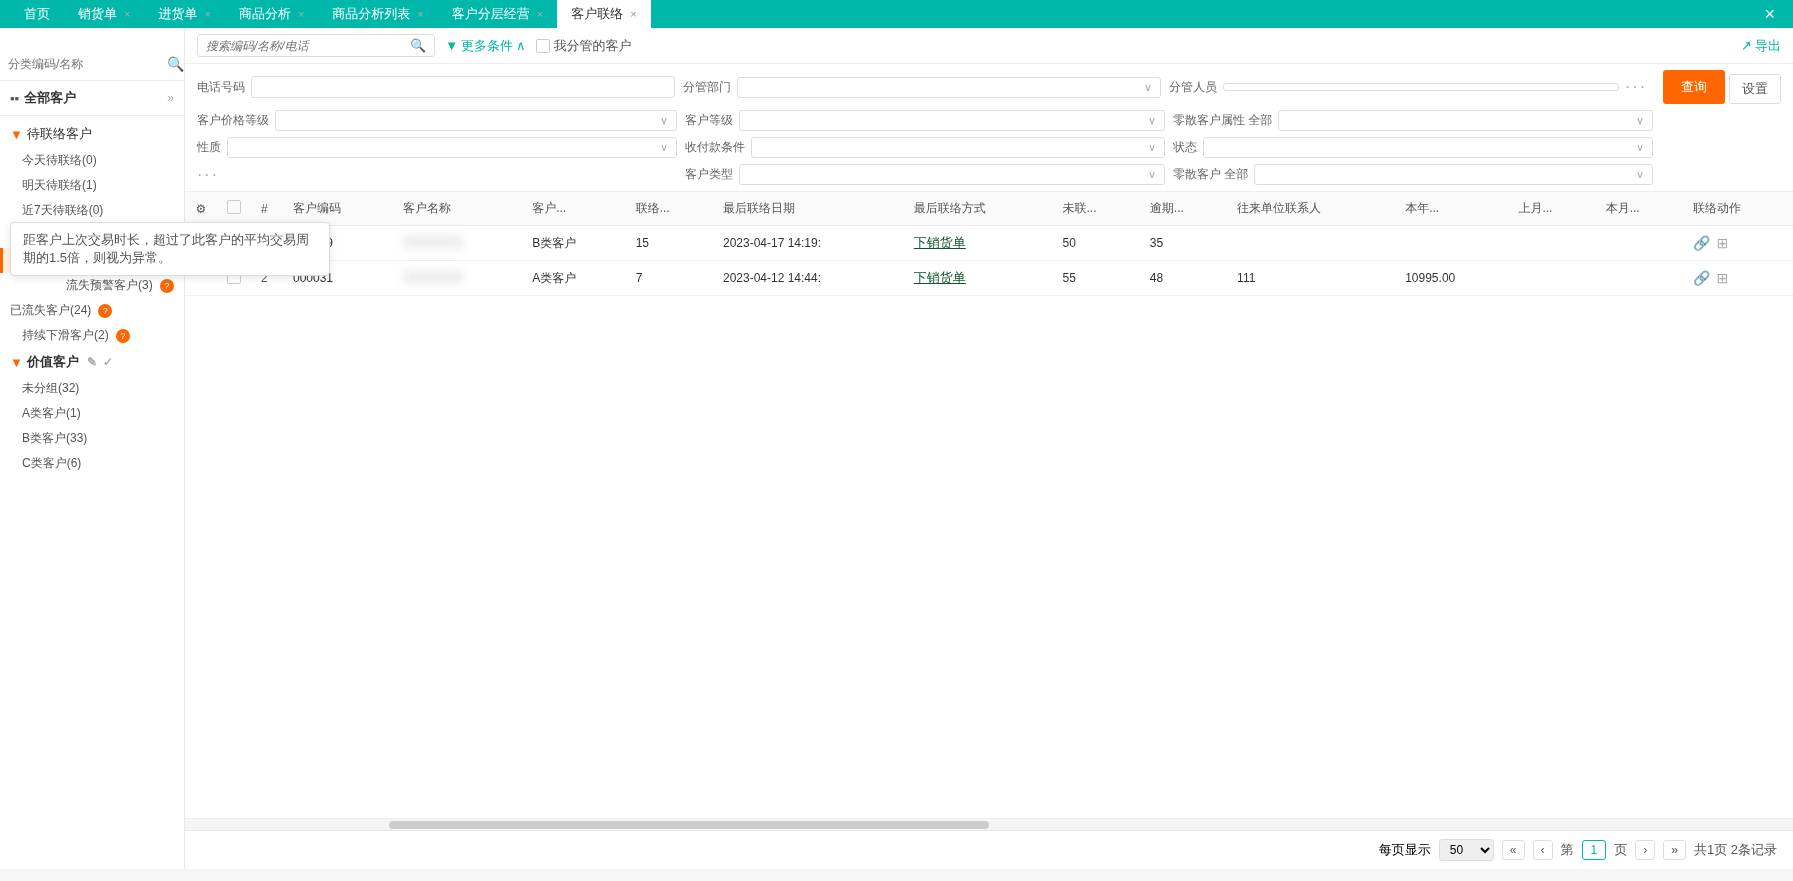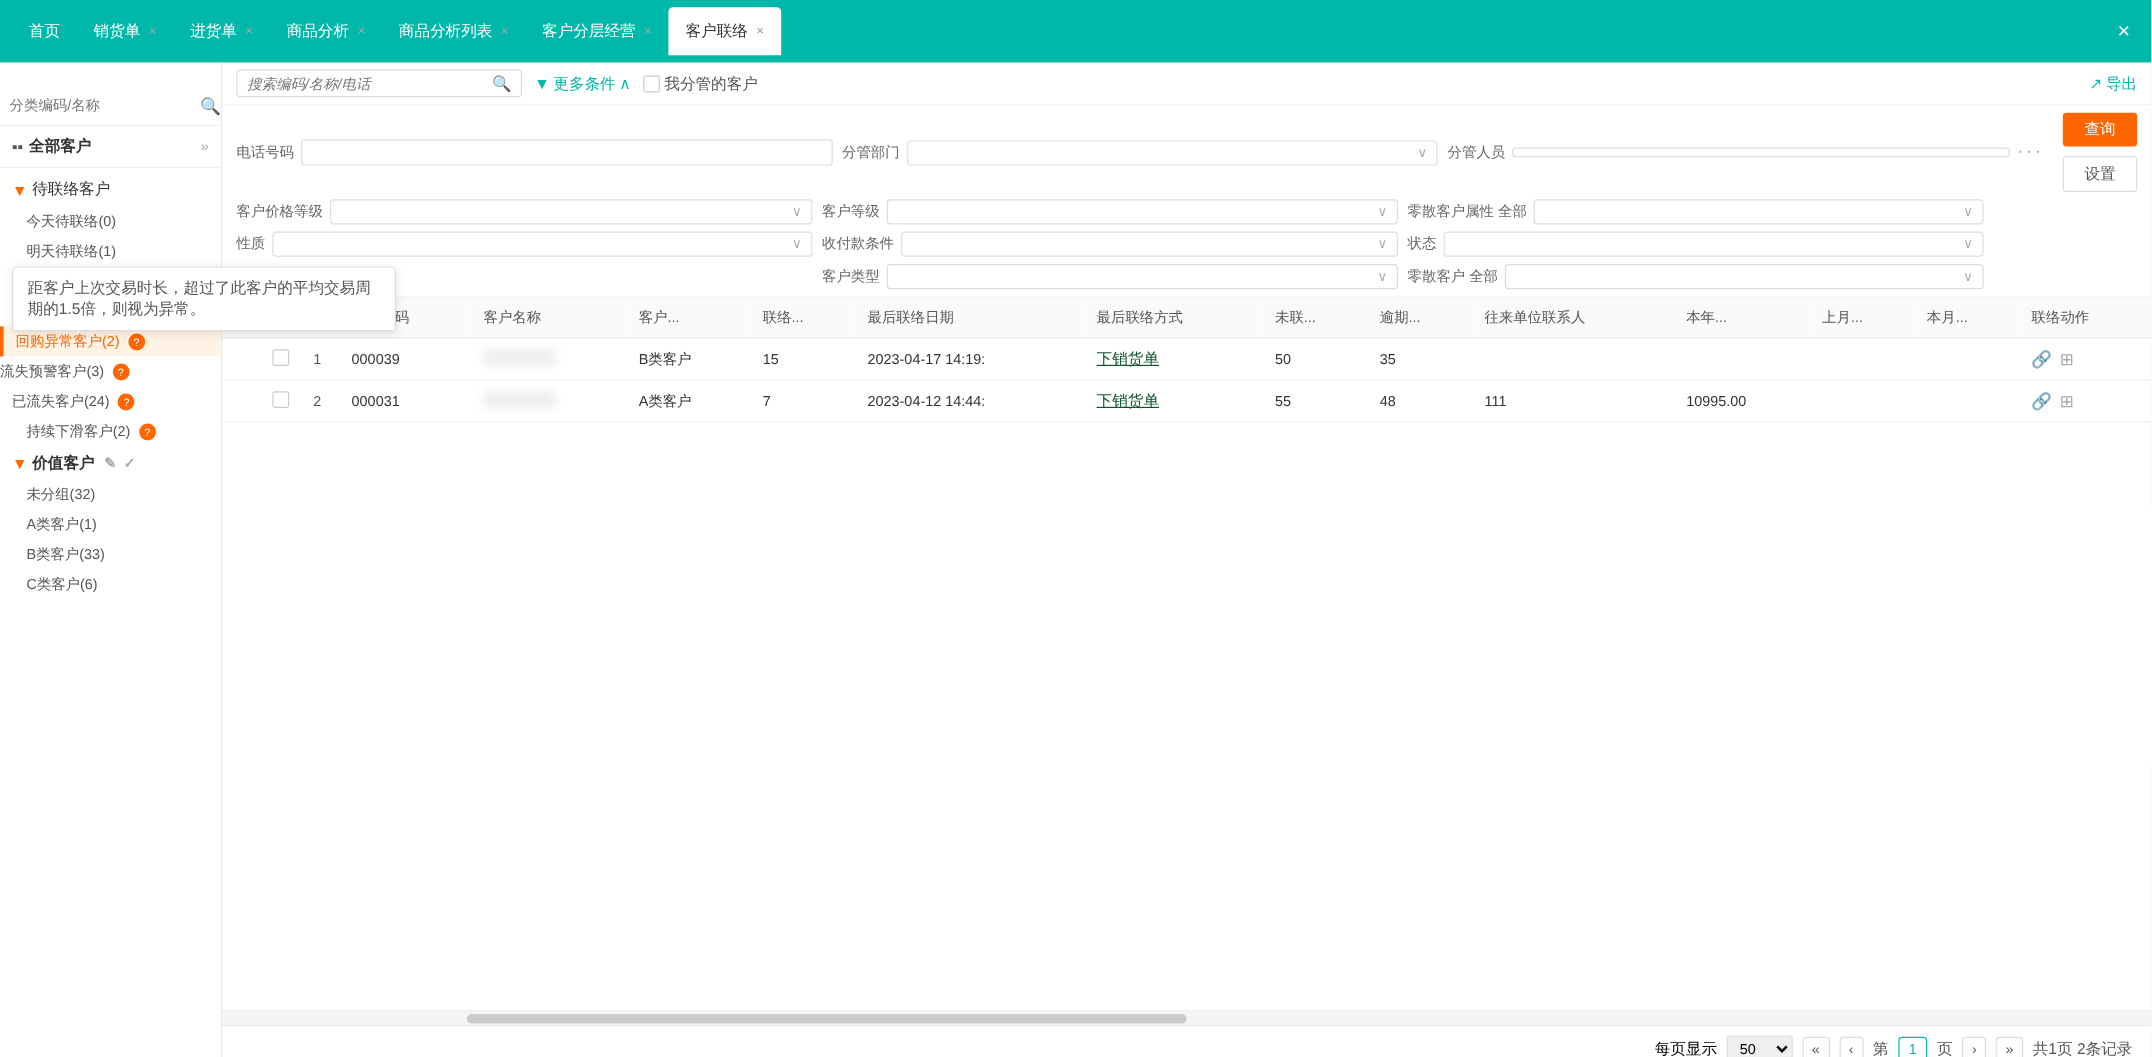--- a/index.html
+++ b/index.html
@@ -1,21 +1,21 @@
 <!DOCTYPE html>
 <html><head>
   <meta charset="utf-8">
   <style>
     * { box-sizing: border-box; margin: 0; padding: 0; font-family: 'Microsoft YaHei', Arial, sans-serif; font-size: 13px; }
     body { background: #f5f5f5; overflow: hidden; width: 1793px; height: 881px; }
 
     
     .top-nav {
       display: flex; align-items: center;
-      background: #00b8a9; height: 52px; padding: 0 10px;
+      background: #00b8a9; height: 28px; padding: 0 10px;
       position: relative;
     }
     .top-nav .nav-item {
       color: #fff; padding: 0 14px; height: 40px; line-height: 40px;
       cursor: pointer; white-space: nowrap; font-size: 13px;
       display: flex; align-items: center; gap: 4px;
     }
     .top-nav .nav-item.active {
       background: #fff; color: #333; border-radius: 4px 4px 0 0; justify-content: center;
     }
@@ -266,21 +266,21 @@
       </div>
       <div class="tree-item">今天待联络(0)</div>
       <div class="tree-item">明天待联络(1)</div>
       <div class="tree-item">近7天待联络(0)</div>
       <div class="tree-item">逾期未联络(30)</div>
 
       <div class="tree-item active-orange" style="padding-left:10px;">
         回购异常客户(2)
         <span class="info-icon">?</span>
       </div>
-      <div class="tree-item" style="padding-left:0;">
+      <div class="tree-item" style="padding-left:18px;margin-left:48px;">
         流失预警客户(3)
         <span class="info-icon">?</span>
       </div>
       <div class="tree-item" style="padding-left:10px;">
         已流失客户(24)
         <span class="info-icon">?</span>
       </div>
       <div class="tree-item" style="">
         持续下滑客户(2)
         <span class="info-icon">?</span>
@@ -340,21 +340,21 @@
             <span class="chevron">∨</span>
           </div>
         </div>
         <div class="filter-cell">
           <span class="label">分管人员</span>
           <div class="filter-select" style="flex:1;">
             <span></span>
           </div>
           <span class="filter-dots">···</span>
         </div>
-        <div style="display:flex;flex-direction:column;gap:4px;margin-left:8px;">
+        <div style="display:flex;gap:4px;margin-left:8px;">
           <button class="btn-query">查询</button>
           <button class="btn-settings">设置</button>
         </div>
       </div>
 
       <div class="filter-row">
         <div class="filter-cell">
           <span class="label">客户价格等级</span>
           <div class="filter-select">
             <span></span>

